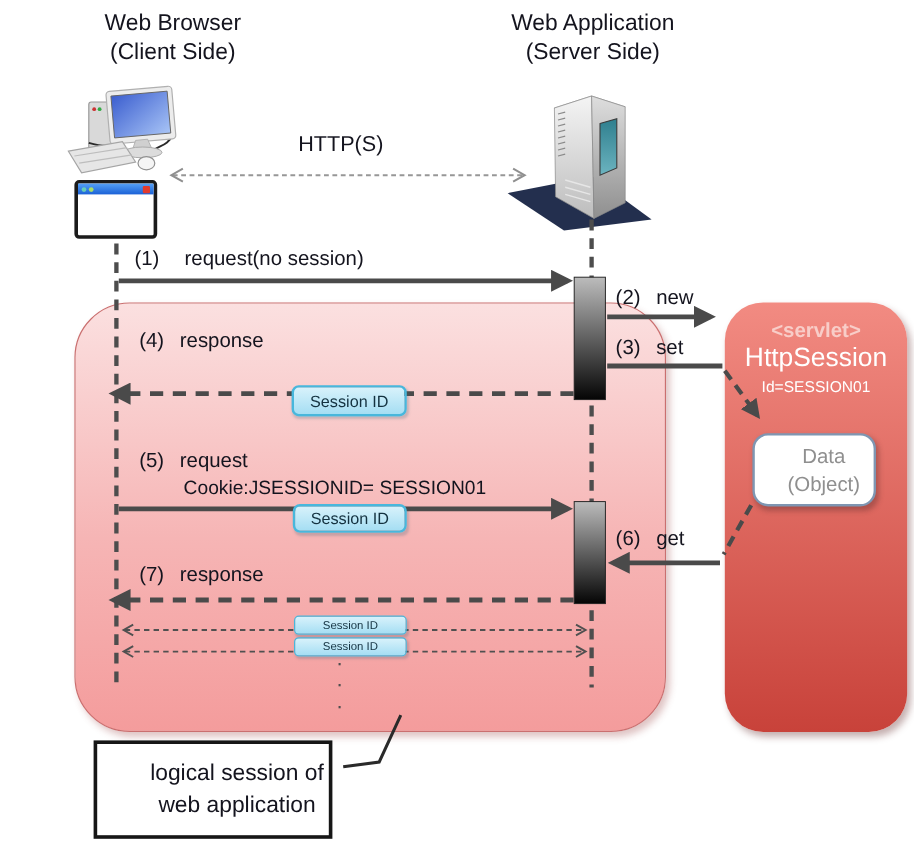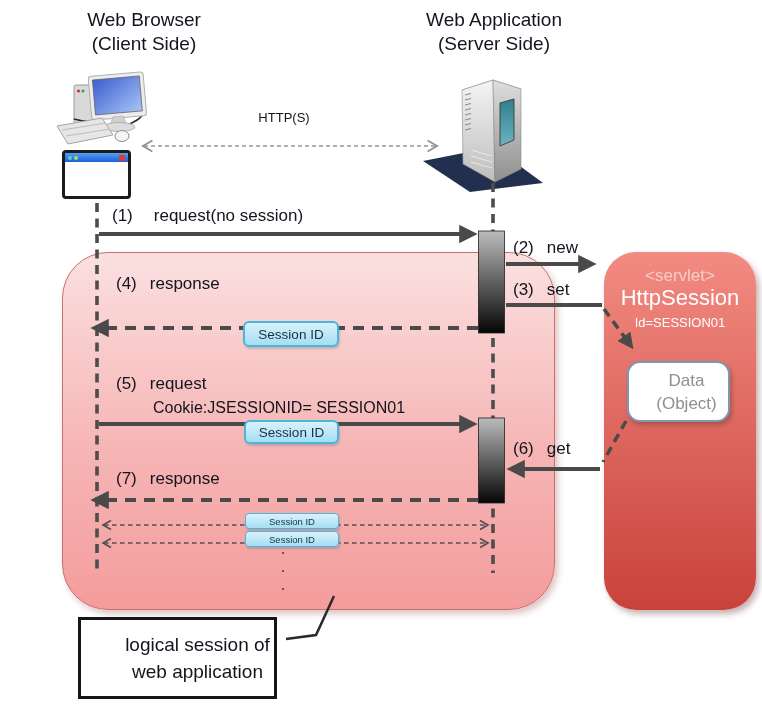--- a/index.html
+++ b/index.html
@@ -15,34 +15,34 @@
     border:1.5px solid #ca6f6f;
     box-shadow:3px 4px 6px rgba(150,60,60,.30);
   }
   
   .servlet-box{
     left:604px;top:252px;width:152px;height:358px;border-radius:32px;
     background:linear-gradient(#f28b82,#c8423a);
     box-shadow:3px 4px 6px rgba(90,30,30,.35);
     text-align:center;
   }
-  .stereotype{position:absolute;left:0;top:14px;width:100%;font-size:17px;color:#f8cdc8;}
+  .stereotype{position:absolute;left:0;top:14px;width:100%;font-size:17px;color:#f8cdc8;font-weight:bold;}
   .servlet-title{position:absolute;left:0;top:33px;width:100%;font-size:22px;color:#fff;}
   .servlet-id{position:absolute;left:0;top:63px;width:100%;font-size:13px;color:#fff;}
   
   .data-box{
     left:627px;top:361px;width:103px;height:61px;border-radius:13px;
     background:#fff;border:2.5px solid #7f96b2;box-sizing:border-box;
     box-shadow:2px 3px 4px rgba(80,40,40,.35);
     display:flex;flex-direction:column;align-items:center;justify-content:center;
     font-size:17px;color:#8f8f8f;line-height:23px;padding-left:16px;
   }
   
   .actor{width:190px;text-align:center;font-size:19px;line-height:24px;color:#14141e;}
-  .http-label{left:203px;top:110px;width:162px;text-align:center;font-size:13px;color:#14141e;}
+  .http-label{left:203px;top:110px;width:162px;text-align:center;font-size:18px;color:#14141e;}
   
   .msg{display:flex;font-size:17px;color:#14141e;white-space:nowrap;}
   .msg .num{margin-right:13px;}
   .msg.gapwide .num{margin-right:21px;}
   .detail{font-size:16px;color:#14141e;white-space:nowrap;}
   
   .badge{
     background:linear-gradient(#d8f2fb,#a5def3);
     border:2px solid #48b7dc;border-radius:6px;box-sizing:border-box;
     display:flex;align-items:center;justify-content:center;

